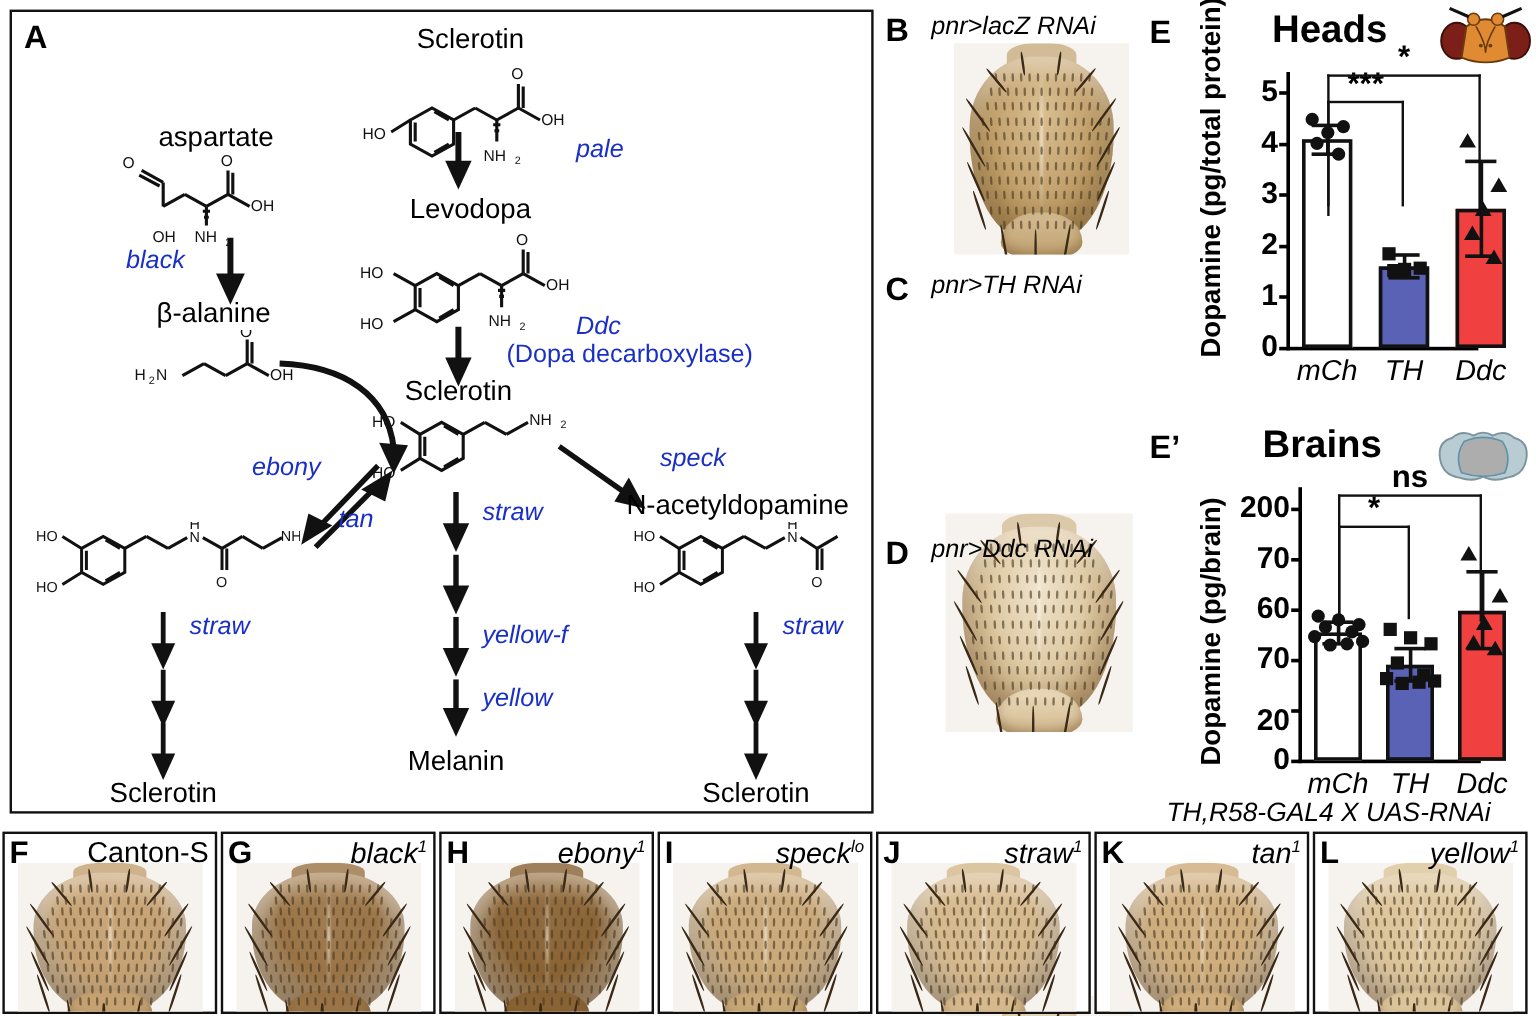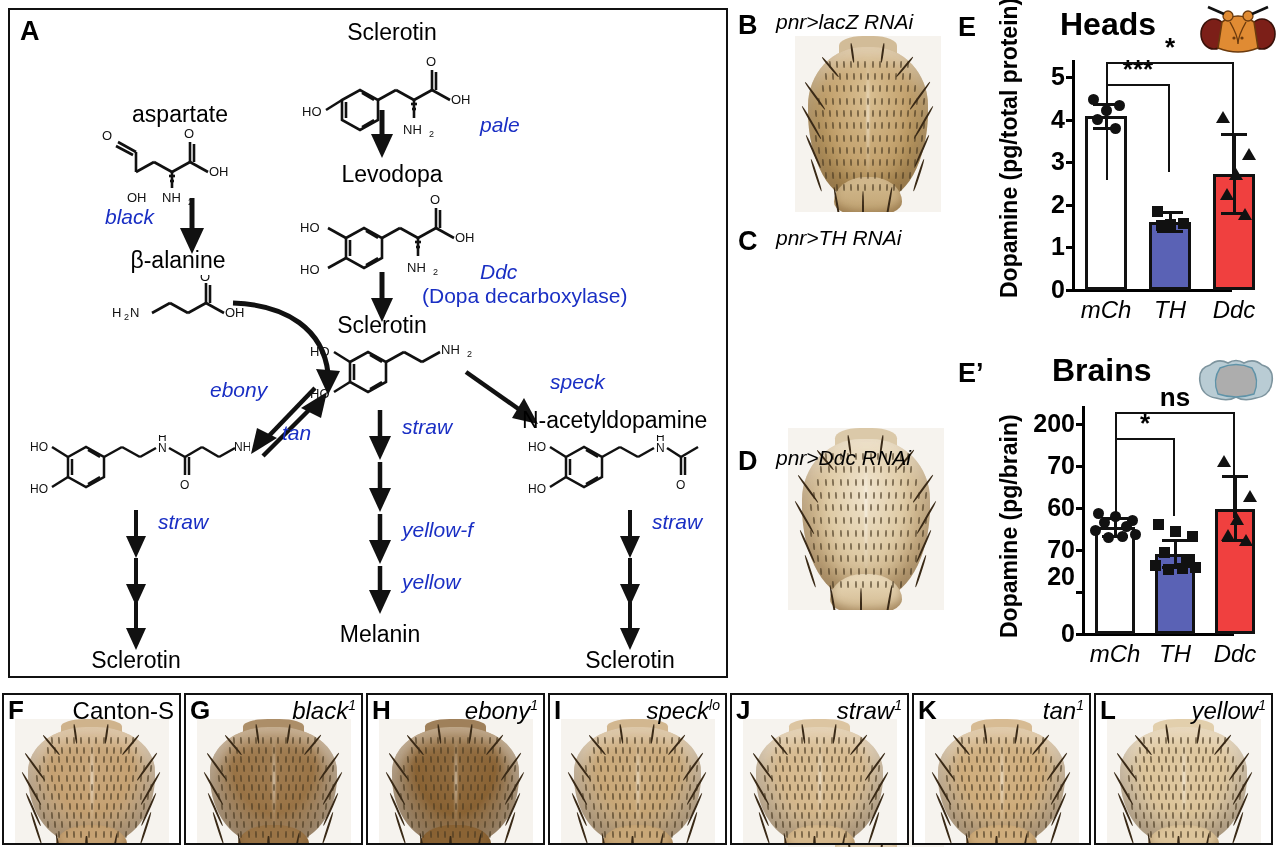--- a/index.html
+++ b/index.html
@@ -811,21 +811,21 @@
   </svg>
 
   <div class="chart" id="chartEp" style="left:990px;top:388px;width:250px;height:280px;">
     <div class="ylabel" style="left:6px;top:250px;">Dopamine (pg/brain)</div>
     <div class="axis-line" style="left:92px;top:18px;width:3px;height:228px;"></div>
     <div class="axis-line" style="left:92px;top:245px;width:152px;height:3px;"></div>
     <div id="ep-ticks">
         <div class="tick" style="left: 86px; top: 245px;"></div>
         <div class="ticklabel" style="left: 33px; top: 233px; width: 52px;">0</div>
         <div class="tick" style="left: 86px; top: 203px;"></div>
-        <div class="ticklabel" style="left: 33px; top: 176px; width: 52px;">20</div>
+        <div class="ticklabel" style="left: 33px; top: 200px; width: 52px;">20</div>
         <div class="tick" style="left: 86px; top: 161px;"></div>
         <div class="ticklabel" style="left: 33px; top: 149px; width: 52px;">70</div>
         <div class="tick" style="left: 86px; top: 119px;"></div>
         <div class="ticklabel" style="left: 33px; top: 107px; width: 52px;">60</div>
         <div class="tick" style="left: 86px; top: 77px;"></div>
         <div class="ticklabel" style="left: 33px; top: 65px; width: 52px;">70</div>
         <div class="tick" style="left: 86px; top: 35px;"></div>
         <div class="ticklabel" style="left: 33px; top: 23px; width: 52px;">200</div>
       </div>
     <div id="ep-bars">
@@ -870,20 +870,21 @@
         <div class="dotT" style="left: 230.5px; top: 141.3px;"></div>
         <div class="dotT" style="left: 248.5px; top: 145.5px;"></div>
       </div>
     <div id="ep-sig">
         <div class="sigline" style="left: 125px; top: 50px; width: 60px; height: 78px;"></div>
         <div class="sigtext" style="left: 115px; width: 80px; top: 20px;">*</div>
         <div class="sigline" style="left: 125px; top: 24px; width: 120px; height: 106px;"></div>
         <div class="sigtext" style="left: 145px; width: 80px; top: -6px;">ns</div>
       </div>
   </div>
+  <div class="xaxistitle" style="left:972px;top:664px;">TH,R58-GAL4 X UAS-RNAi</div>
 
   <div id="bottom-strip">
       <div class="bpanel" style="left: 2px; width: 179px;">
         <div class="plabel">F</div>
         <div class="gname" style="font-style: normal;">Canton-S</div>
         <div class="thorax">
           <div class="neck" style="background:#c6a273;opacity:.8"></div>
           <div class="body" style="background:radial-gradient(ellipse at 50% 28%, #c6a273ee 0%, #c6a273 45%, rgba(0,0,0,.18) 100%);"></div>
           <div class="scut" style="background:#c6a273;"></div>
           <div class="midline"></div>

